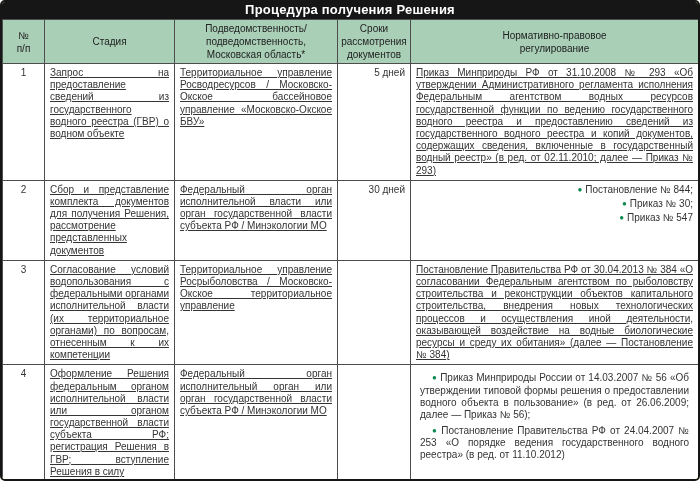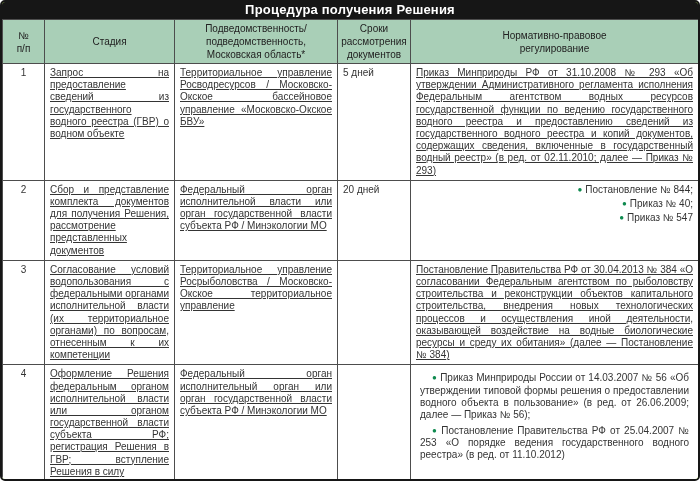--- a/index.html
+++ b/index.html
@@ -23,21 +23,21 @@
     padding:3px 5px;vertical-align:top;
   }
   .proc thead th{
     background:#a9cfb7;color:#222;font-weight:normal;
     font-size:10px;line-height:1.3;text-align:center;vertical-align:middle;
     height:43px;padding:2px 3px;white-space:pre-line;
   }
   .proc td{font-size:10px;line-height:1.22;}
   .num{text-align:center;padding-top:4px;}
   .j{text-align:justify;text-decoration:underline;}
-  .term{text-align:left;padding-top:4px;}
+  .term{text-align:right;padding-top:4px;}
   .dot{color:#0f8a4f;font-size:8px;vertical-align:1px;padding-right:3px;}
   .bline{padding-left:20px;margin:0 0 2px 0;white-space:nowrap;text-align:right;}
   .bpara{margin:4px;text-indent:12px;text-align:justify;}
   .r1 td{height:85px;}
   .r2 td{height:49px;}
   .r3 td{height:84px;}
   .r4 td{height:118px;}
 </style>
 </head>
 <body>
@@ -75,24 +75,24 @@
         <td class="j">Запрос на предоставление сведений из государственного водного реестра (ГВР) о водном объекте</td>
         <td class="j">Территориальное управление Росводресурсов / Московско-Окское бассейновое управление «Московско-Окское БВУ»</td>
         <td class="term">5 дней</td>
         <td class="j">Приказ Минприроды РФ от 31.10.2008 № 293 «Об утверждении Административного регламента исполнения Федеральным агентством водных ресурсов государственной функции по ведению государственного водного реестра и предоставлению сведений из государственного водного реестра и копий документов, содержащих сведения, включенные в государственный водный реестр» (в ред. от 02.11.2010; далее — Приказ № 293)</td>
       </tr>
 
       <tr class="r2">
         <td class="num">2</td>
         <td class="j">Сбор и представление комплекта документов для получения Решения, рассмотрение представленных документов</td>
         <td class="j">Федеральный орган исполнительной власти или орган государственной власти субъекта РФ / Минэкологии МО</td>
-        <td class="term">20 дней</td>
+        <td class="term">30 дней</td>
         <td>
           <div class="bline"><span class="dot">●</span><span>Постановление № 844;</span></div>
-          <div class="bline"><span class="dot">●</span><span>Приказ № 40;</span></div>
+          <div class="bline"><span class="dot">●</span><span>Приказ № 30;</span></div>
           <div class="bline"><span class="dot">●</span><span>Приказ № 547</span></div>
         </td>
       </tr>
 
       <tr class="r3">
         <td class="num">3</td>
         <td class="j">Согласование условий водопользования с федеральными органами исполнительной власти (их территориальное органами) по вопросам, отнесенным к их компетенции</td>
         <td class="j">Территориальное управление Росрыболовства / Московско-Окское территориальное управление</td>
         <td class="term"></td>
         <td class="j">Постановление Правительства РФ от 30.04.2013 № 384 «О согласовании Федеральным агентством по рыболовству строительства и реконструкции объектов капитального строительства, внедрения новых технологических процессов и осуществления иной деятельности, оказывающей воздействие на водные биологические ресурсы и среду их обитания» (далее — Постановление № 384)</td>
@@ -101,20 +101,20 @@
       <tr class="r4">
         <td class="num">4</td>
         <td>
           <div class="j">Оформление Решения федеральным органом исполнительной власти или органом государственной власти субъекта РФ; регистрация Решения в ГВР; вступление Решения в силу</div>
 
         </td>
         <td class="j">Федеральный орган исполнительный орган или орган государственной власти субъекта РФ / Минэкологии МО</td>
         <td class="term"></td>
         <td>
           <p class="bpara"><span class="dot">●</span><span>Приказ Минприроды России от 14.03.2007 № 56 «Об утверждении типовой формы решения о предоставлении водного объекта в пользование» (в ред. от 26.06.2009; далее — Приказ № 56);</span></p>
-          <p class="bpara"><span class="dot">●</span><span>Постановление Правительства РФ от 25.04.2007 № 253 «О порядке ведения государственного водного реестра» (в ред. от 11.10.2012)</span></p>
+          <p class="bpara"><span class="dot">●</span><span>Постановление Правительства РФ от 24.04.2007 № 253 «О порядке ведения государственного водного реестра» (в ред. от 11.10.2012)</span></p>
         </td>
       </tr>
 
     </tbody>
   </table>
 
 </div>
 
 </body></html>

